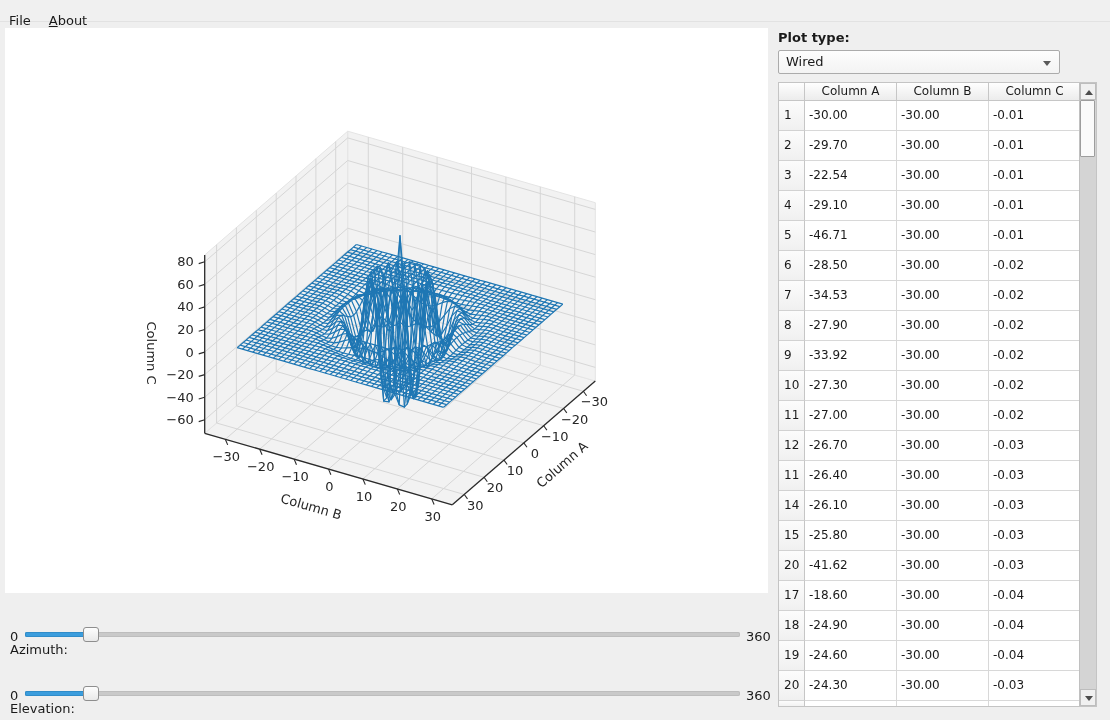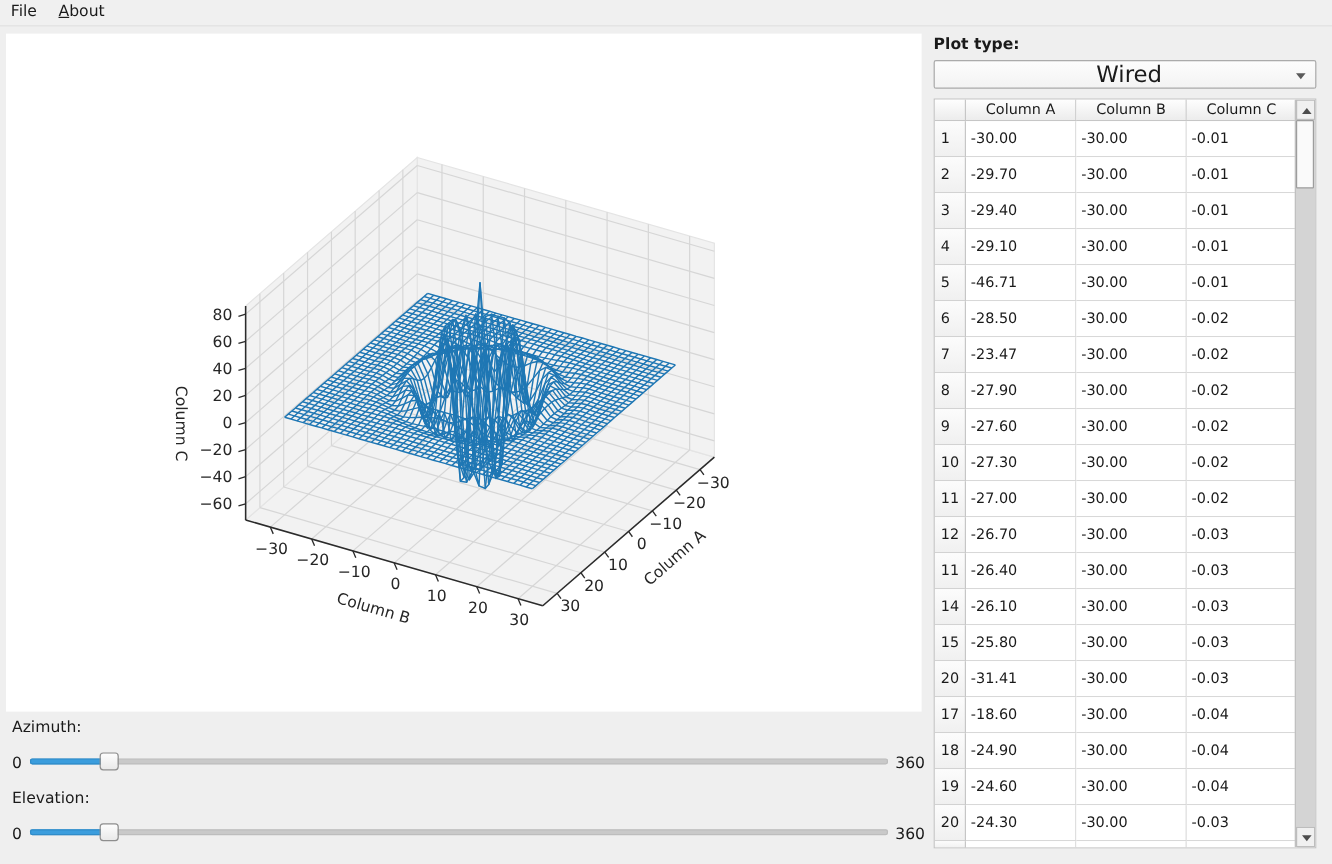--- a/index.html
+++ b/index.html
@@ -1,38 +1,38 @@
 <!DOCTYPE html>
 <html><head>
 <meta charset="utf-8">
 <style>
   html,body{margin:0;padding:0;width:1110px;height:720px;background:#efefef;
     font-family:"DejaVu Sans","Liberation Sans",sans-serif;color:#1a1a1a;overflow:hidden;}
   
   #menubar{position:absolute;left:0;top:0;width:1110px;height:21px;background:#f0f0f0;
     border-bottom:1px solid #e2e2e2;font-size:13px;}
-  .menu-item{display:inline-block;padding:2px 9px 3px 9px;cursor:default;}
+  .menu-item{display:inline-block;padding:13px 9px 3px 9px;cursor:default;}
   .menu-item u{text-decoration:underline;}
   
   #figure{position:absolute;left:5px;top:28px;width:763px;height:565px;background:#ffffff;}
   #plot-svg{width:763px;height:565px;display:block;}
   
-  .ui-label{position:absolute;font-size:13px;}
+  .ui-label{position:absolute;font-size:13px;margin-top:43px;}
   .slider-row-label{position:absolute;font-size:13px;}
   .groove{position:absolute;left:25px;width:715px;height:5px;background:#c9c9c9;
     border-radius:2px;box-shadow:inset 0 0 0 1px #bdbdbd;}
   .groove-fill{position:absolute;left:0;top:0;height:5px;background:#3b9ddd;border-radius:2px;
     box-shadow:inset 0 0 0 1px #2f8cc9;}
   .handle{position:absolute;width:16px;height:15px;background:linear-gradient(#fdfdfd,#e9e9e9);
     border:1px solid #8e8e8e;border-radius:3px;box-sizing:border-box;}
   
   #plot-type-label{position:absolute;left:778px;top:30px;font-size:13px;font-weight:bold;}
-  #combo{position:absolute;left:778px;top:50px;width:319px;height:24px;box-sizing:border-box;
+  #combo{position:absolute;left:778px;top:50px;width:282px;height:24px;box-sizing:border-box;
     background:linear-gradient(#fdfdfd,#f3f3f3);border:1px solid #ababab;border-radius:2px;
-    font-size:19px;line-height:22px;padding-left:7px;text-align:center;}
+    font-size:13px;line-height:22px;padding-left:7px;}
   #combo-arrow{position:absolute;right:8px;top:10px;width:0;height:0;
     border-left:4px solid transparent;border-right:4px solid transparent;border-top:5px solid #5a5a5a;}
   
   #table{position:absolute;left:778px;top:82px;width:319px;height:625px;background:#ffffff;
     border:1px solid #c4c4c4;box-sizing:border-box;overflow:hidden;font-size:12px;}
   .trow{display:flex;height:30px;}
   .trow-partial{display:flex;height:7px;}
   .hrow{display:flex;height:18px;}
   .hcell{box-sizing:border-box;background:linear-gradient(#fefefe,#ececec);
     border-right:1px solid #c6c6c6;border-bottom:1px solid #c6c6c6;
@@ -281,21 +281,21 @@
         <div class="dcell">-0.01</div>
       </div>
       <div class="trow">
         <div class="numcell">2</div>
         <div class="dcell">-29.70</div>
         <div class="dcell">-30.00</div>
         <div class="dcell">-0.01</div>
       </div>
       <div class="trow">
         <div class="numcell">3</div>
-        <div class="dcell">-29.40</div>
+        <div class="dcell">-22.54</div>
         <div class="dcell">-30.00</div>
         <div class="dcell">-0.01</div>
       </div>
       <div class="trow">
         <div class="numcell">4</div>
         <div class="dcell">-29.10</div>
         <div class="dcell">-30.00</div>
         <div class="dcell">-0.01</div>
       </div>
       <div class="trow">
@@ -305,33 +305,33 @@
         <div class="dcell">-0.01</div>
       </div>
       <div class="trow">
         <div class="numcell">6</div>
         <div class="dcell">-28.50</div>
         <div class="dcell">-30.00</div>
         <div class="dcell">-0.02</div>
       </div>
       <div class="trow">
         <div class="numcell">7</div>
-        <div class="dcell">-23.47</div>
+        <div class="dcell">-34.53</div>
         <div class="dcell">-30.00</div>
         <div class="dcell">-0.02</div>
       </div>
       <div class="trow">
         <div class="numcell">8</div>
         <div class="dcell">-27.90</div>
         <div class="dcell">-30.00</div>
         <div class="dcell">-0.02</div>
       </div>
       <div class="trow">
         <div class="numcell">9</div>
-        <div class="dcell">-27.60</div>
+        <div class="dcell">-33.92</div>
         <div class="dcell">-30.00</div>
         <div class="dcell">-0.02</div>
       </div>
       <div class="trow">
         <div class="numcell">10</div>
         <div class="dcell">-27.30</div>
         <div class="dcell">-30.00</div>
         <div class="dcell">-0.02</div>
       </div>
       <div class="trow">
@@ -359,21 +359,21 @@
         <div class="dcell">-0.03</div>
       </div>
       <div class="trow">
         <div class="numcell">15</div>
         <div class="dcell">-25.80</div>
         <div class="dcell">-30.00</div>
         <div class="dcell">-0.03</div>
       </div>
       <div class="trow">
         <div class="numcell">20</div>
-        <div class="dcell">-31.41</div>
+        <div class="dcell">-41.62</div>
         <div class="dcell">-30.00</div>
         <div class="dcell">-0.03</div>
       </div>
       <div class="trow">
         <div class="numcell">17</div>
         <div class="dcell">-18.60</div>
         <div class="dcell">-30.00</div>
         <div class="dcell">-0.04</div>
       </div>
       <div class="trow">

